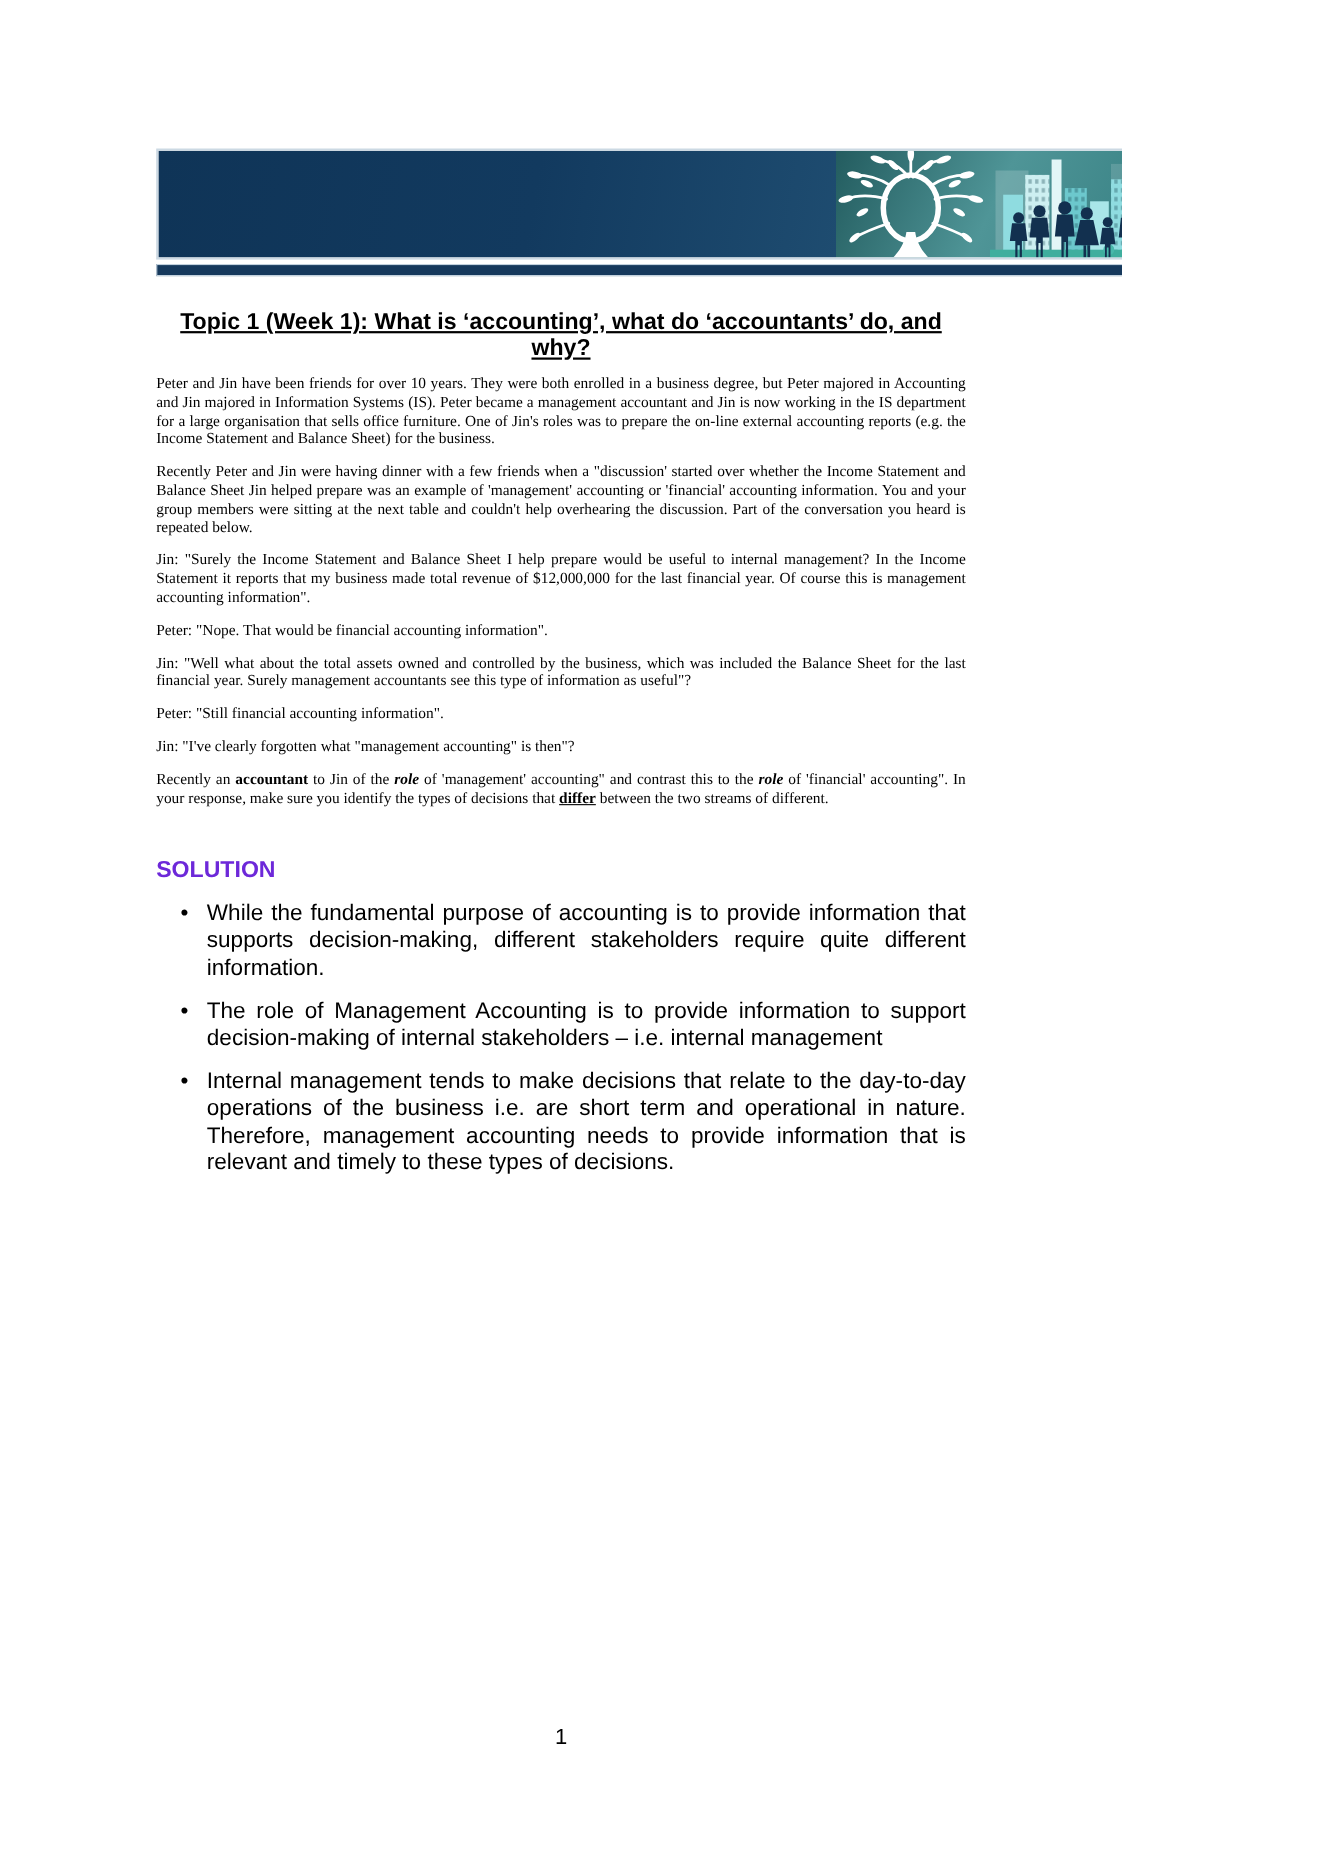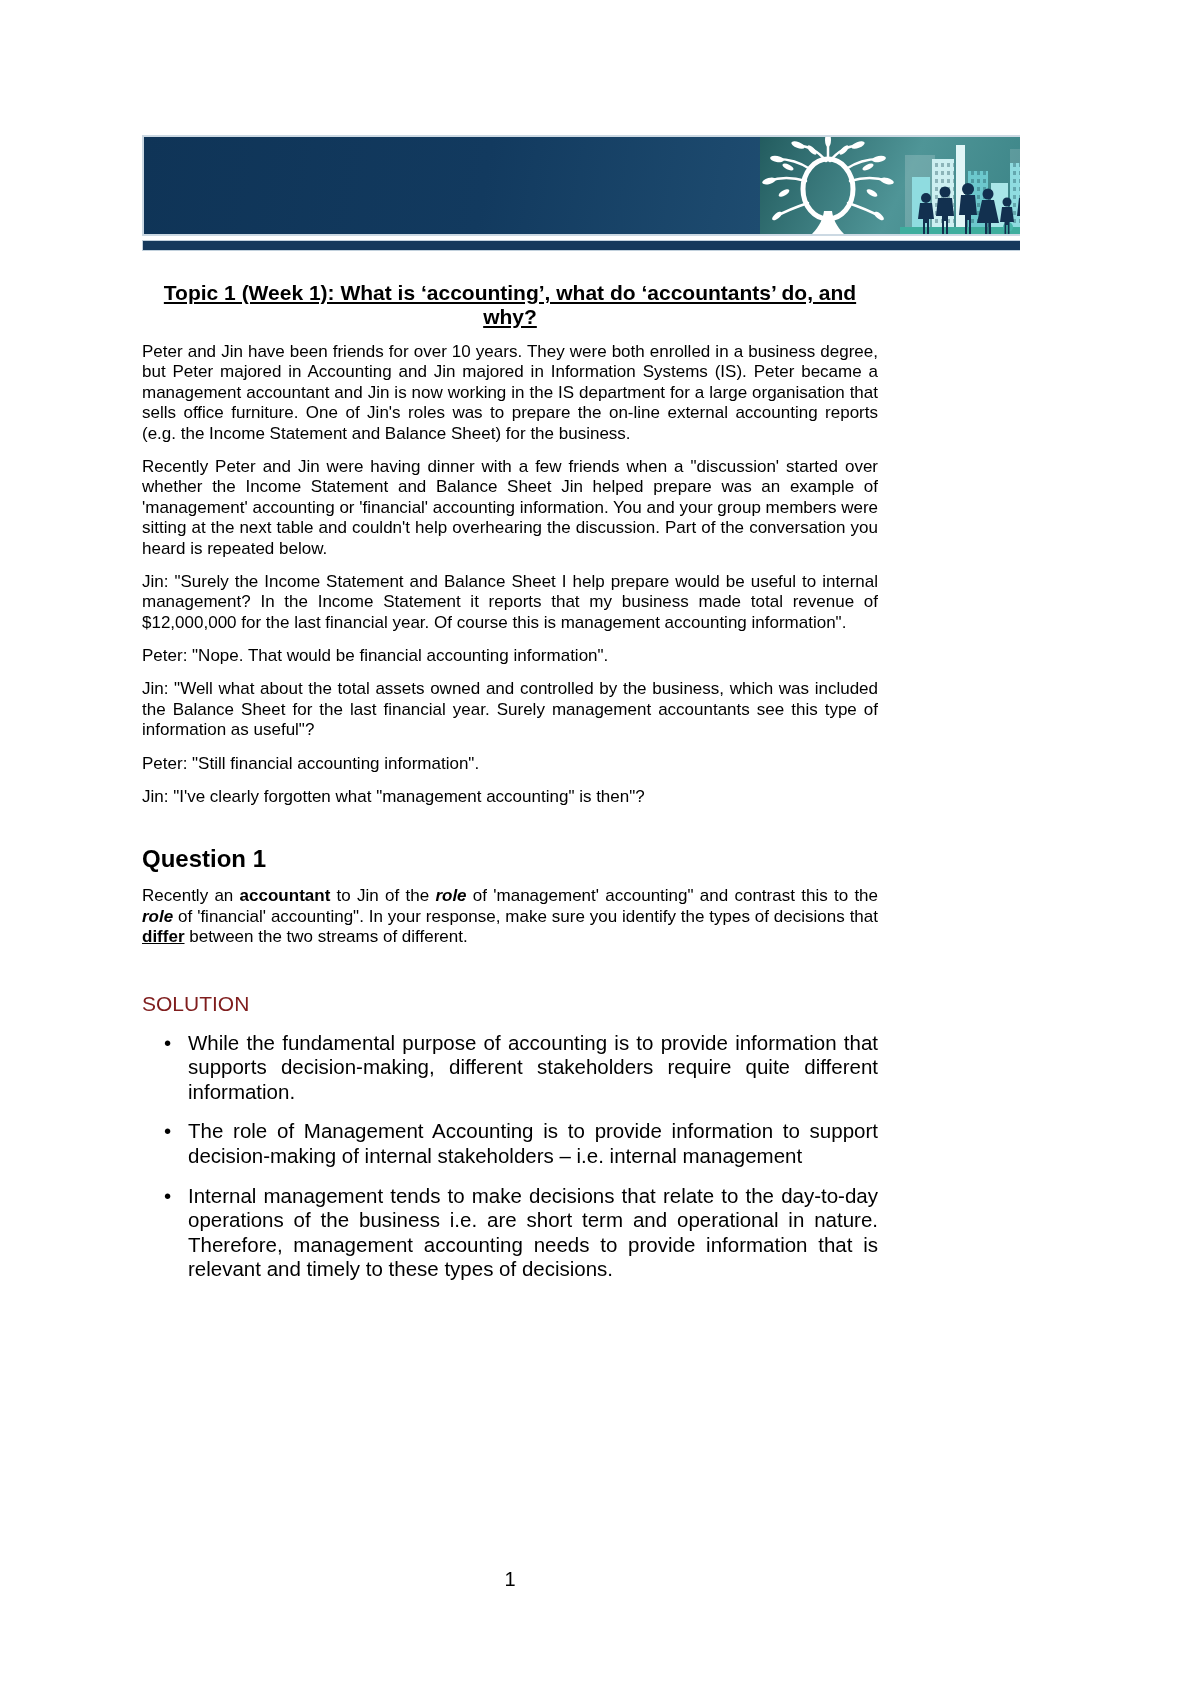--- a/index.html
+++ b/index.html
@@ -47,32 +47,33 @@
     text-align:center;
     font-size:21px; font-weight:bold;
     text-decoration:underline;
   }
   .section-heading {
     margin-top:22px;
     font-size:21px; font-weight:bold;
   }
   .para {
     margin:13px 0 0 0;
-    font-size:17px;
+    font-size:14px;
     line-height:1.2;
     text-align:justify;
+    font-family:Liberation Serif, serif;
   }
   .q1-heading {
     margin-top:38px;
     font-size:24px; font-weight:bold;
   }
   .solution-heading {
     margin-top:44px;
-    font-size:21px; font-weight:normal;
-    color:#7f1d1d;
+    font-size:21px; font-weight:bold;
+    color:#6d28d9;
   }
   ul.bullets { margin:4px 0 0 0; padding:0; list-style:none; }
   ul.bullets li {
     position:relative;
     margin-top:15px;
     padding-left:46px;
     font-size:20.5px;
     line-height:1.2;
     text-align:justify;
   }
@@ -196,21 +197,20 @@
   <div class="doc-title">Topic 1 (Week 1): What is ‘accounting’, what do ‘accountants’ do, and why?</div>
 
   <p class="para">Peter and Jin have been friends for over 10 years.  They were both enrolled in a business degree, but Peter majored in Accounting and Jin majored in Information Systems (IS).  Peter became a management accountant and Jin is now working in the IS department for a large organisation that sells office furniture. One of Jin's roles was to prepare the on-line external accounting reports (e.g. the Income Statement and Balance Sheet) for the business.</p>
   <p class="para">Recently Peter and Jin were having dinner with a few friends when a "discussion' started over whether the Income Statement and Balance Sheet Jin helped prepare was an example of 'management' accounting or 'financial' accounting information. You and your group members were sitting at the next table and couldn't help overhearing the discussion.   Part of the conversation you heard is repeated below.</p>
   <p class="para">Jin: "Surely the Income Statement and Balance Sheet I help prepare would be useful to internal management?  In the Income Statement it reports that my business made total revenue of $12,000,000 for the last financial year.  Of course this is management accounting information".</p>
   <p class="para">Peter: "Nope. That would be financial accounting information".</p>
   <p class="para">Jin: "Well what about the total assets owned and controlled by the business, which was included the Balance Sheet for the last financial year. Surely management accountants see this type of information as useful"?</p>
   <p class="para">Peter: "Still financial accounting information".</p>
   <p class="para">Jin: "I've clearly forgotten what "management accounting" is then"?</p>
 
-  <div class="q1-heading">Question 1</div>
   <p class="para">
     <span>Recently an </span><b>accountant</b><span> to Jin of the </span><b class="i">role</b><span> of 'management' accounting" and contrast this to the </span><b class="i">role</b><span> of 'financial' accounting".   In your response, make sure you identify the types of decisions that </span><b class="u">differ</b><span> between the two streams of different.</span>
   </p>
 
   <div class="solution-heading">SOLUTION</div>
   <ul class="bullets">
     <li><span class="dot">•</span><span>While the fundamental purpose of accounting is to provide information that supports decision-making, different stakeholders require quite different information.</span></li>
     <li><span class="dot">•</span><span>The role of Management Accounting is to provide information to support decision-making of internal stakeholders – i.e. internal management</span></li>
     <li><span class="dot">•</span><span>Internal management tends to make decisions that relate to the day-to-day operations of the business i.e. are short term and operational in nature.  Therefore, management accounting needs to provide information that is relevant and timely to these types of decisions.</span></li>
   </ul>

